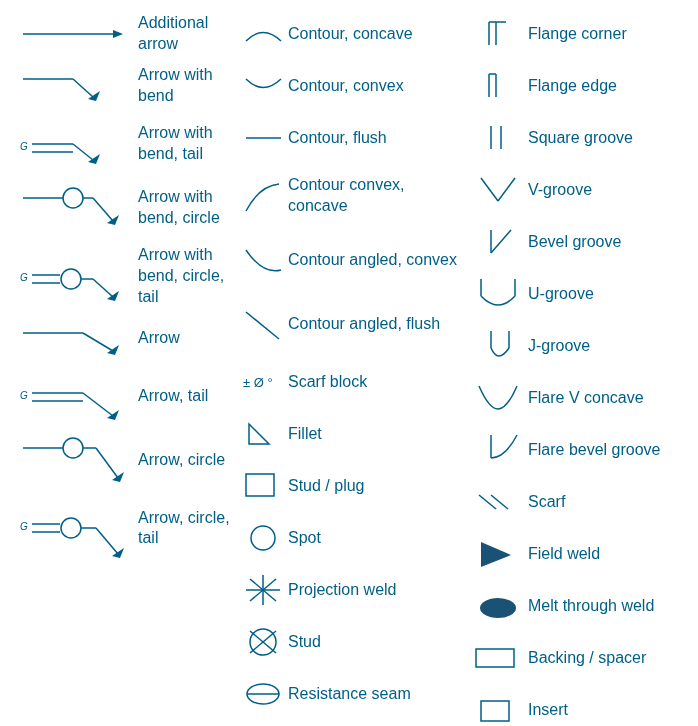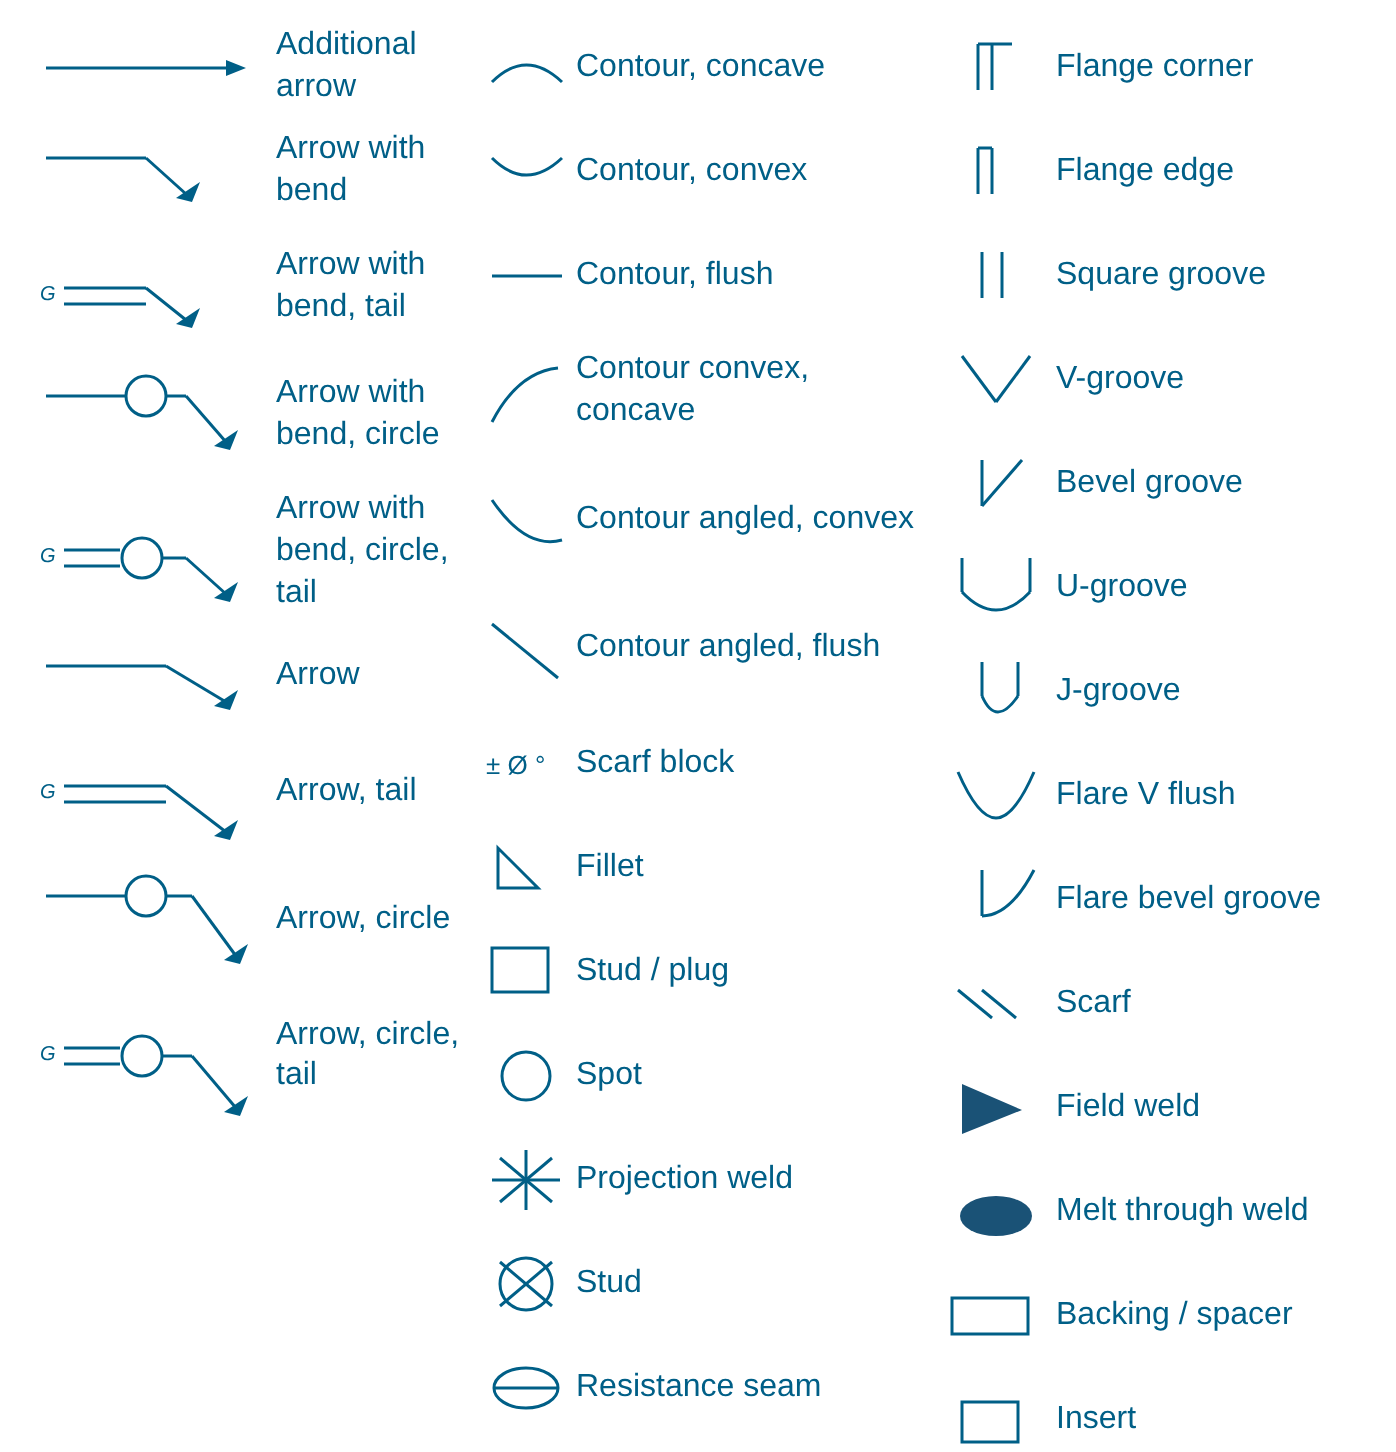--- a/index.html
+++ b/index.html
@@ -393,21 +393,21 @@
       <div class="label">J-groove</div>
     </div>
 
     <div class="item">
       <div class="icon-area">
         <svg width="55" height="35" class="symbol">
           <path d="M8,5 Q18,28 27,28" stroke="#005f87" stroke-width="1.5" fill="none"></path>
           <path d="M46,5 Q36,28 27,28" stroke="#005f87" stroke-width="1.5" fill="none"></path>
         </svg>
       </div>
-      <div class="label">Flare V flush</div>
+      <div class="label">Flare V concave</div>
     </div>
 
     <div class="item">
       <div class="icon-area">
         <svg width="55" height="40" class="symbol">
           <line x1="20" y1="5" x2="20" y2="28" stroke="#005f87" stroke-width="1.5"></line>
           <path d="M46,5 Q34,28 20,28" stroke="#005f87" stroke-width="1.5" fill="none"></path>
         </svg>
       </div>
       <div class="label">Flare bevel groove</div>

